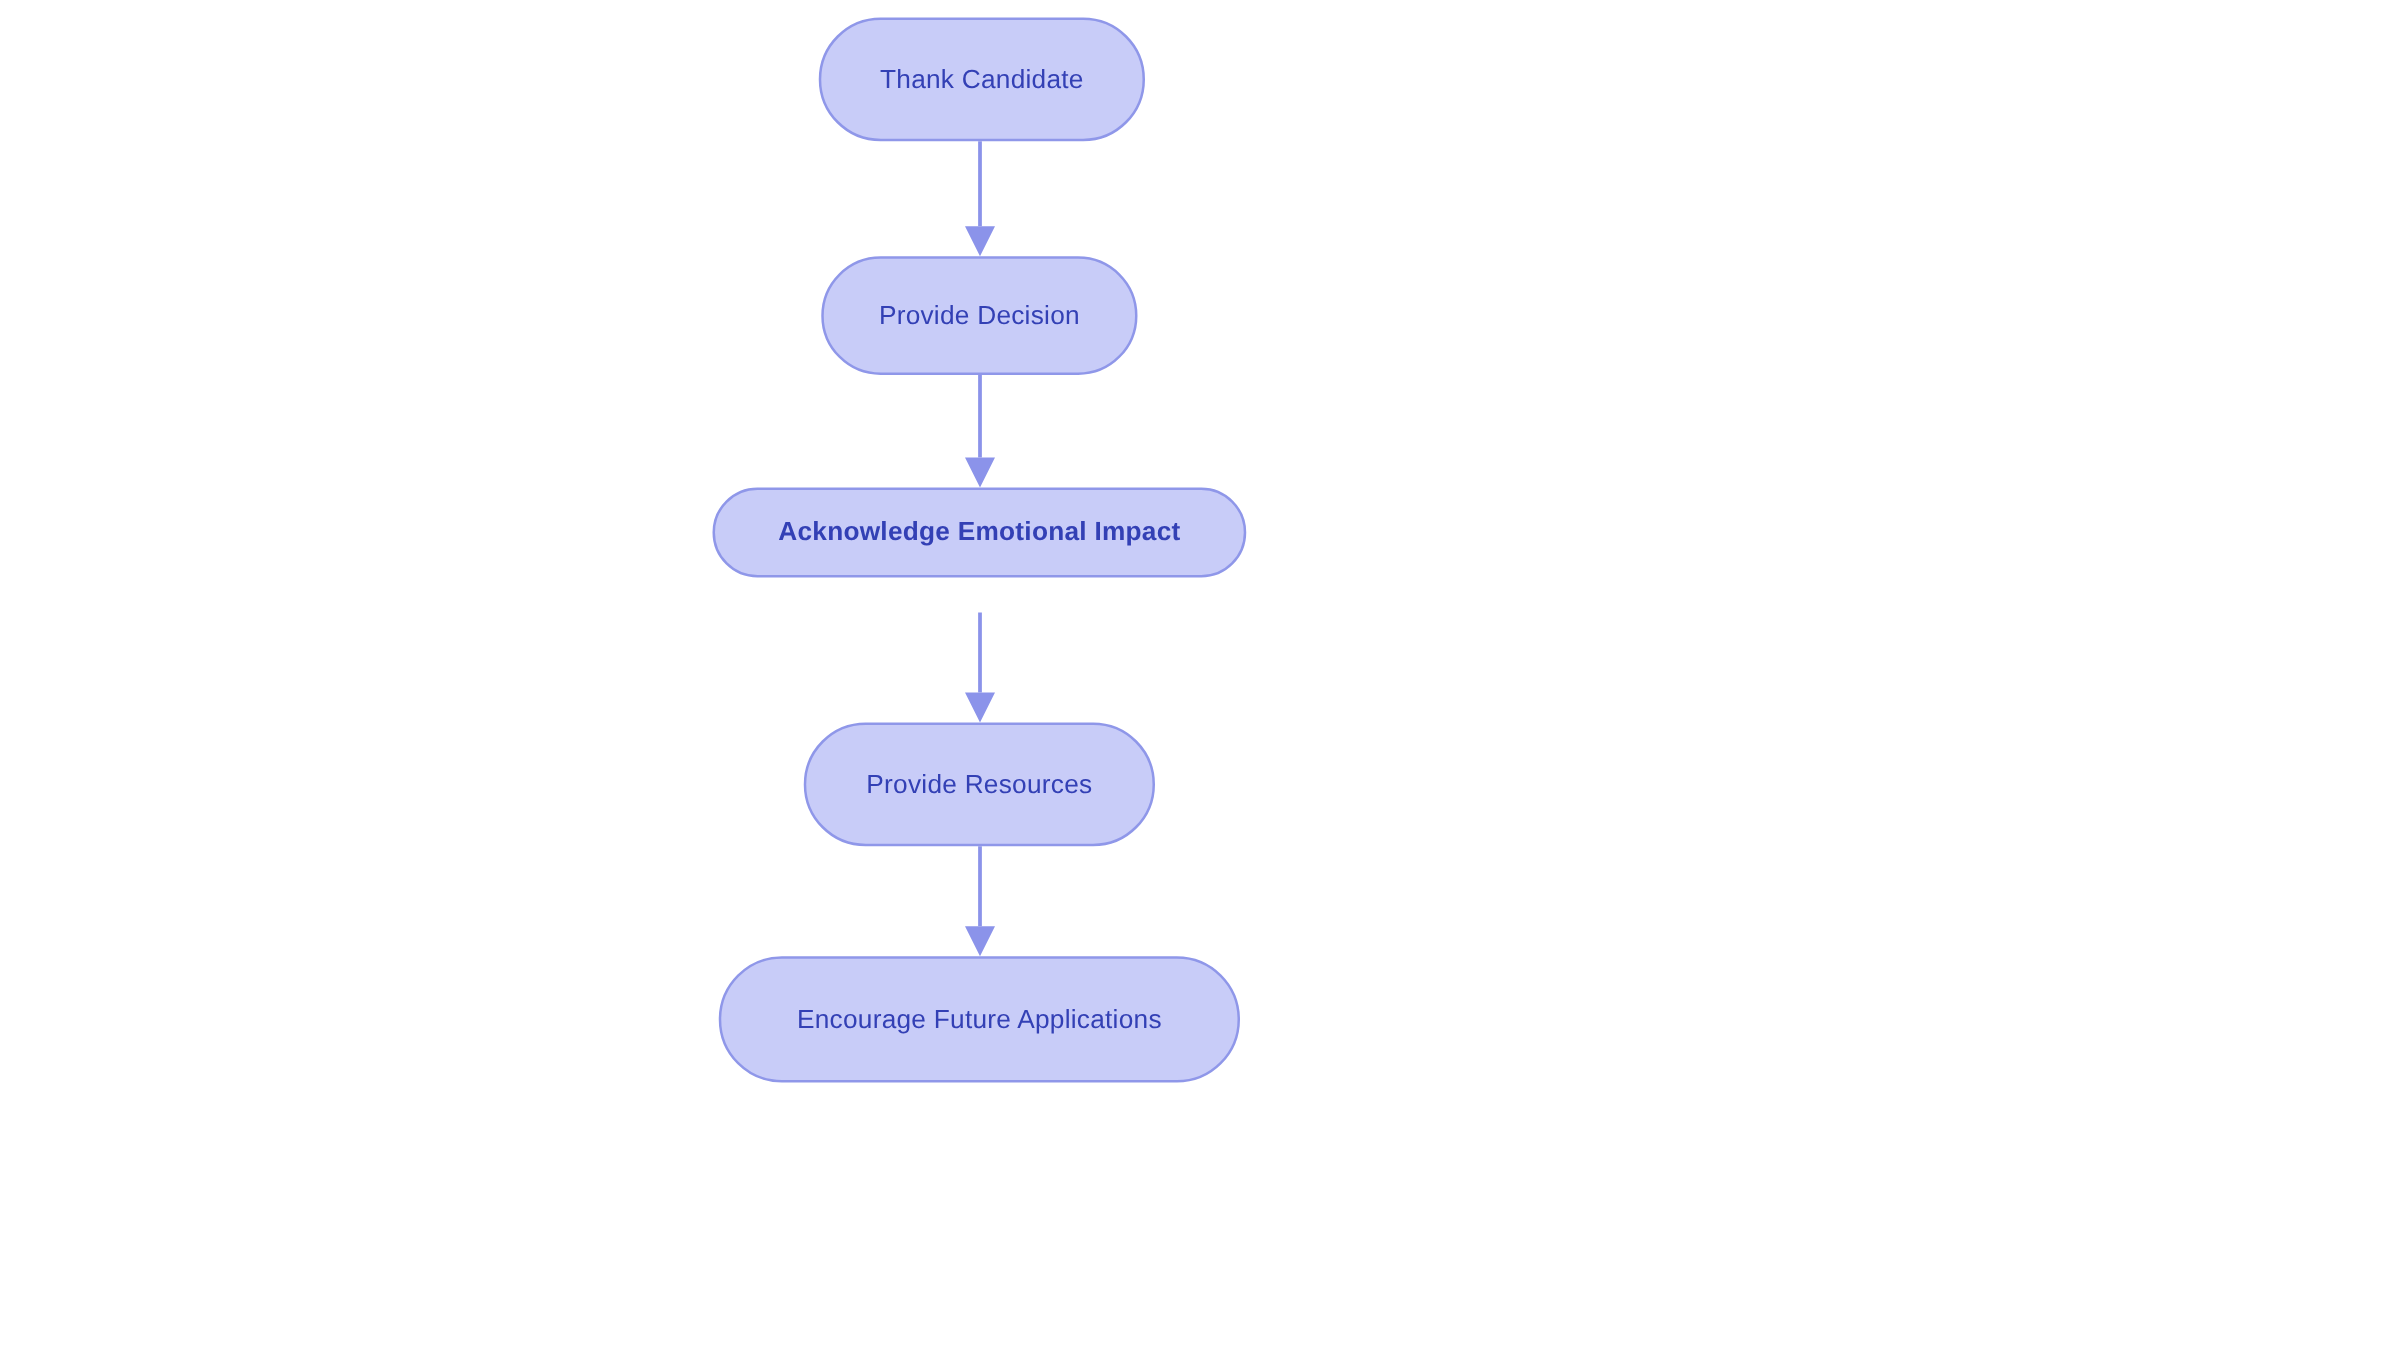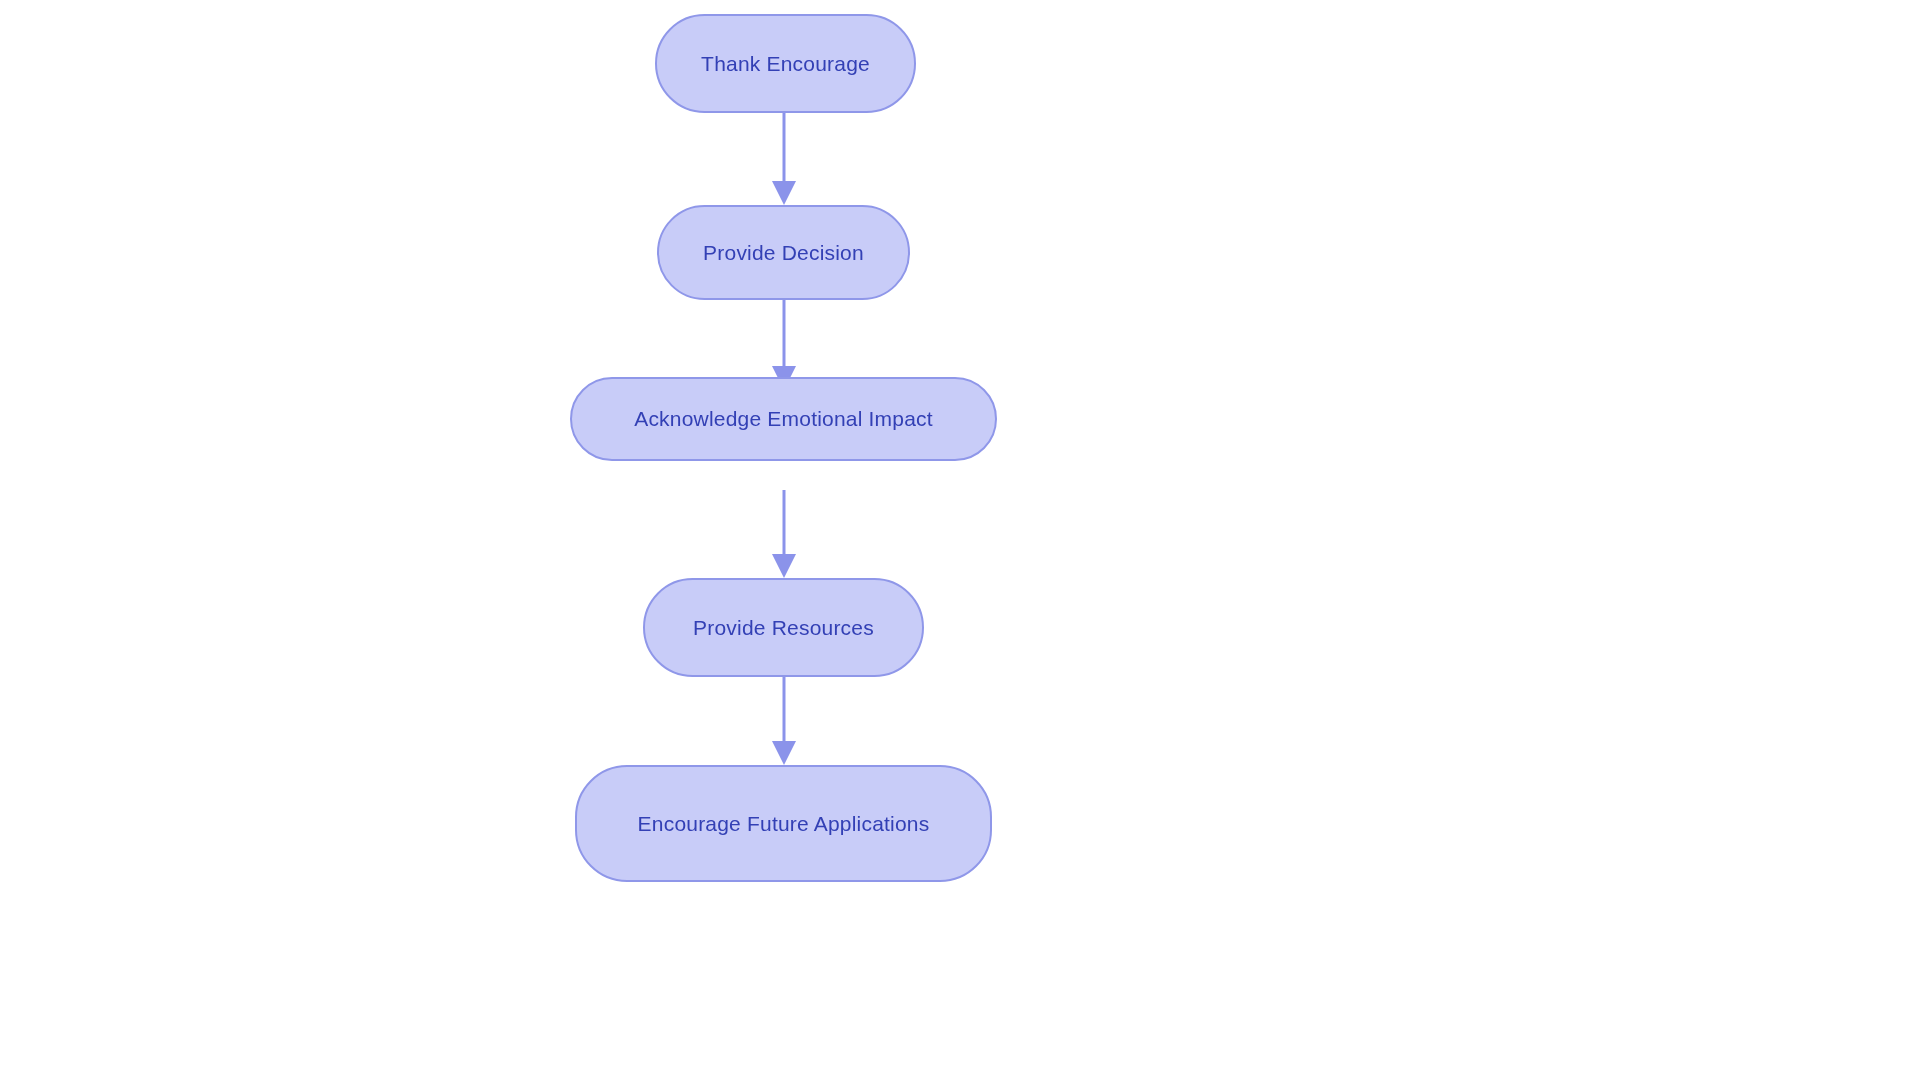--- a/index.html
+++ b/index.html
@@ -73,32 +73,32 @@
       <line class="edge-line" x1="784" y1="490" x2="784" y2="554"></line>
       <polygon class="edge-head" points="772,554 796,554 784,578"></polygon>
     </g>
     <g>
       <line class="edge-line" x1="784" y1="677" x2="784" y2="741"></line>
       <polygon class="edge-head" points="772,741 796,741 784,765"></polygon>
     </g>
   </svg>
 
   <div class="flow-node" style="left:655px; top:14px; width:261px; height:99px;">
-    <span>Thank Encourage</span>
+    <span>Thank Candidate</span>
   </div>
 
   <div class="flow-node" style="left:657px; top:205px; width:253px; height:95px;">
     <span>Provide Decision</span>
   </div>
 
-  <div class="flow-node" style="left:570px; top:377px; width:427px; height:84px;">
+  <div class="flow-node" style="left:570px; top:390px; width:427px; height:72px;font-weight:bold;">
     <span>Acknowledge Emotional Impact</span>
   </div>
 
   <div class="flow-node" style="left:643px; top:578px; width:281px; height:99px;">
     <span>Provide Resources</span>
   </div>
 
-  <div class="flow-node" style="left:575px; top:765px; width:417px; height:117px;">
+  <div class="flow-node" style="left:575px; top:765px; width:417px; height:101px;">
     <span>Encourage Future Applications</span>
   </div>
 
 </div>
 
 </body></html>

